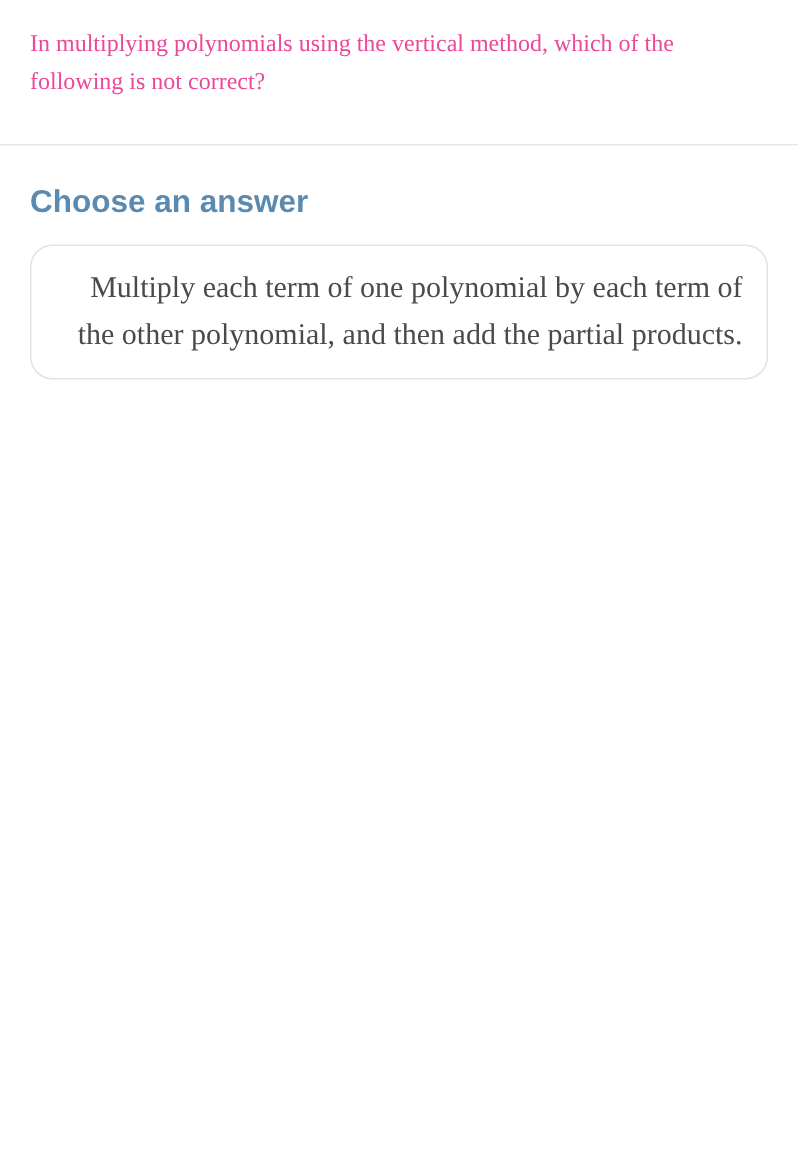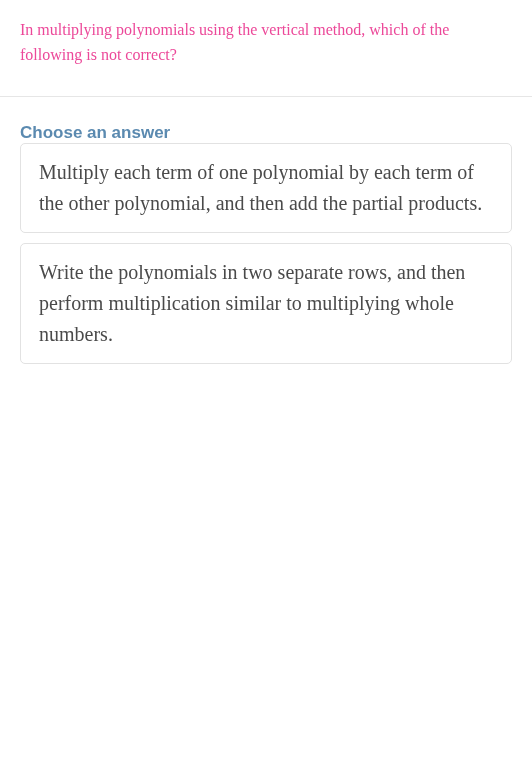--- a/index.html
+++ b/index.html
@@ -20,32 +20,33 @@
   .divider {
     border: none;
     border-top: 1px solid #e6e6e6;
     margin: 0;
   }
   .choose-area {
     padding: 26px 20px 0 20px;
   }
   .choose-label {
     font-family: -apple-system, BlinkMacSystemFont, 'Segoe UI', Arial, sans-serif;
-    font-size: 17px;
+    font-size: 21px;
     font-weight: 700;
     color: #5b8ab0;
-    margin-bottom: 0;
+    margin-bottom: 16px;
   }
   .option {
     border: 1px solid #e2e2e2;
-    border-radius: 5px;
+    border-radius: 15px;
     padding: 13px 16px 13px 18px;
     margin-bottom: 10px;
     cursor: pointer;
     background: #ffffff;
+    text-align: right;
   }
   .option-text {
     font-size: 20px;
     line-height: 1.55;
     color: #4a4a4a;
   }
   .option.clipped {
     border-bottom-left-radius: 0;
     border-bottom-right-radius: 0;
     border-bottom: none;
@@ -62,17 +63,14 @@
 <hr class="divider">
 
 <div class="choose-area">
   <div class="choose-label">Choose an answer</div>
 
   <div class="option">
     <div class="option-text">Multiply each term of one polynomial by each term of the other polynomial, and then add the partial products.</div>
   </div>
 
 
-  <div class="option">
-    <div class="option-text">Write the polynomials in two separate rows, and then perform multiplication similar to multiplying whole numbers.</div>
-  </div>
 
 </div>
 
 </body></html>

